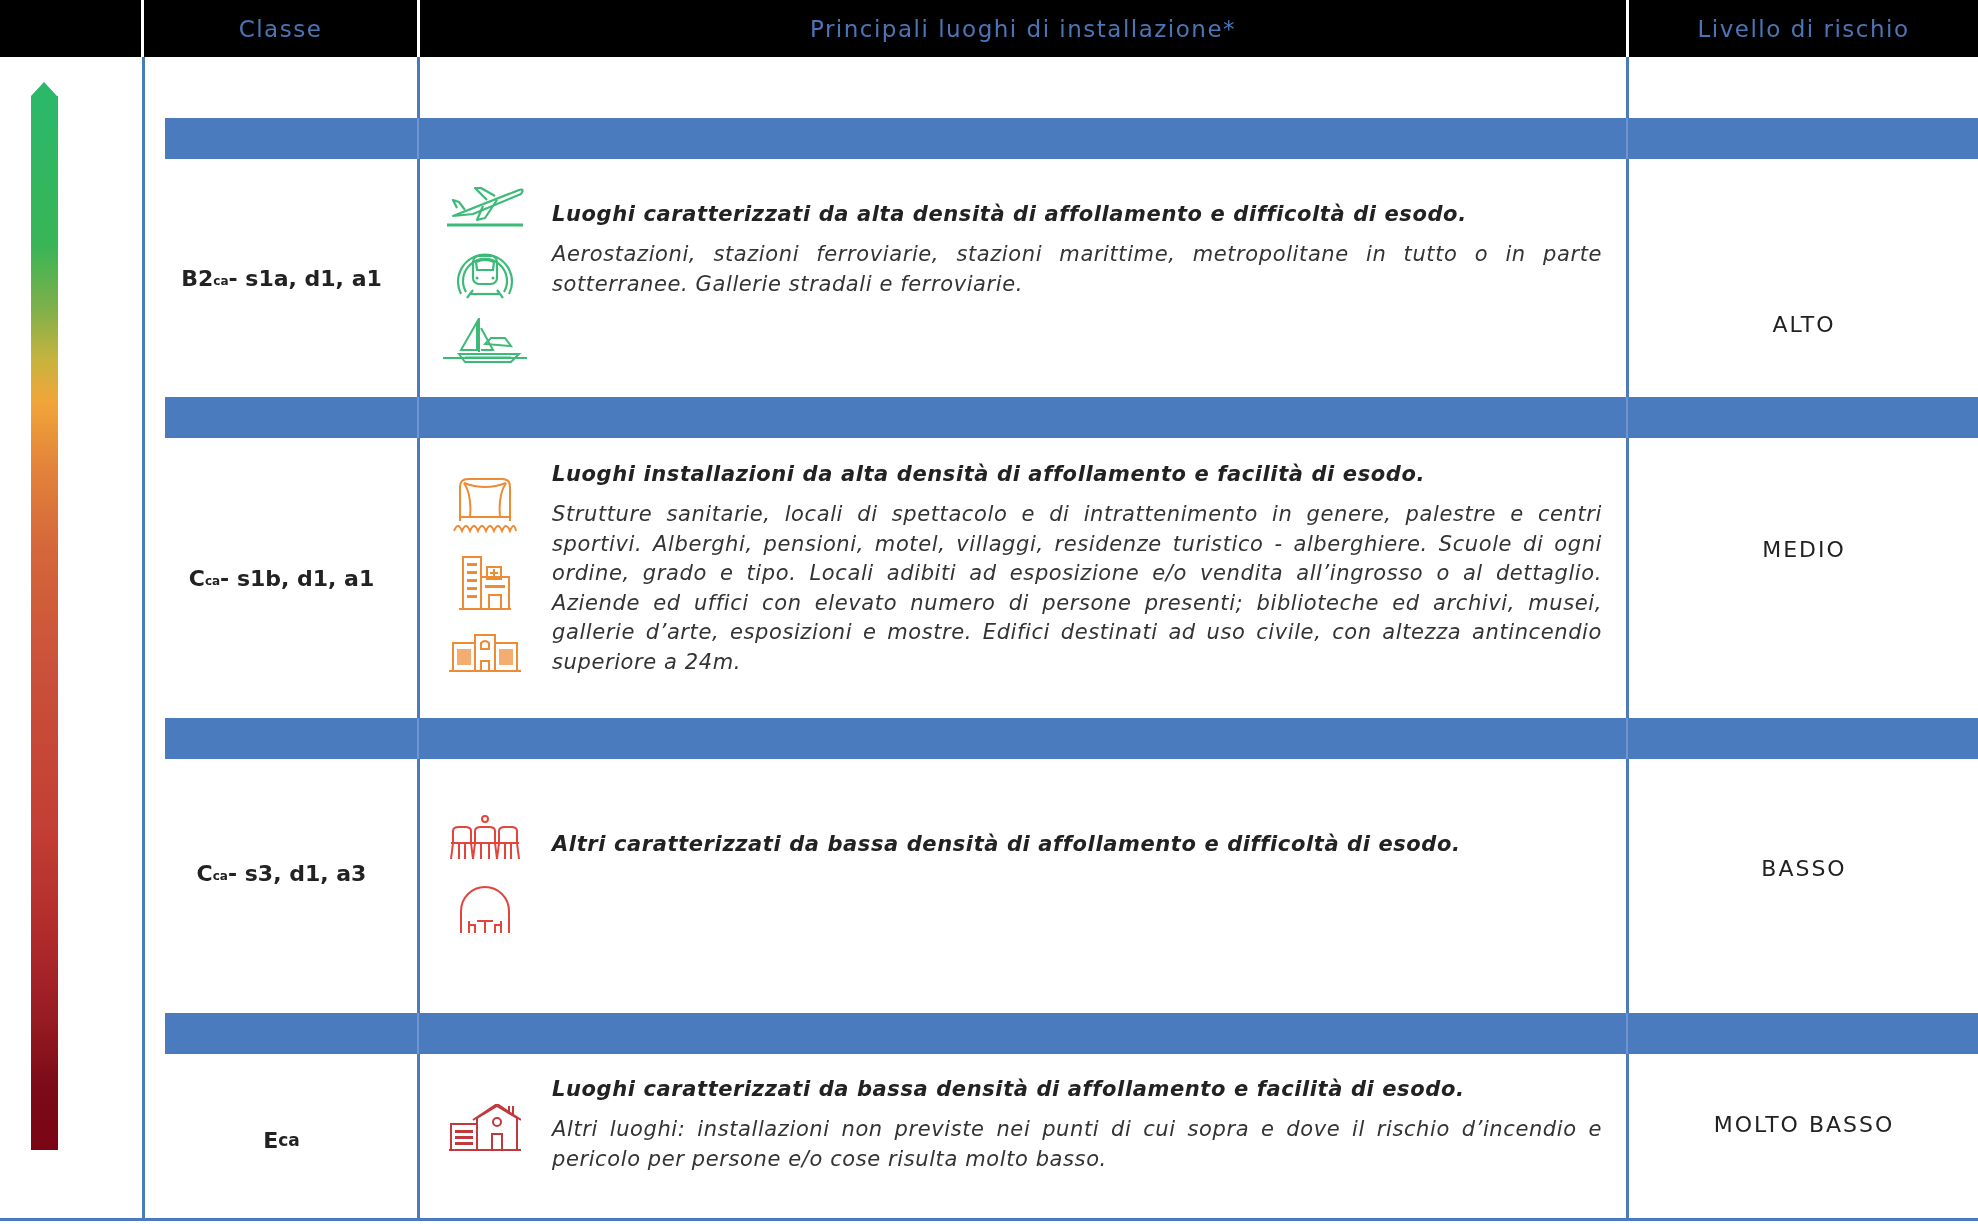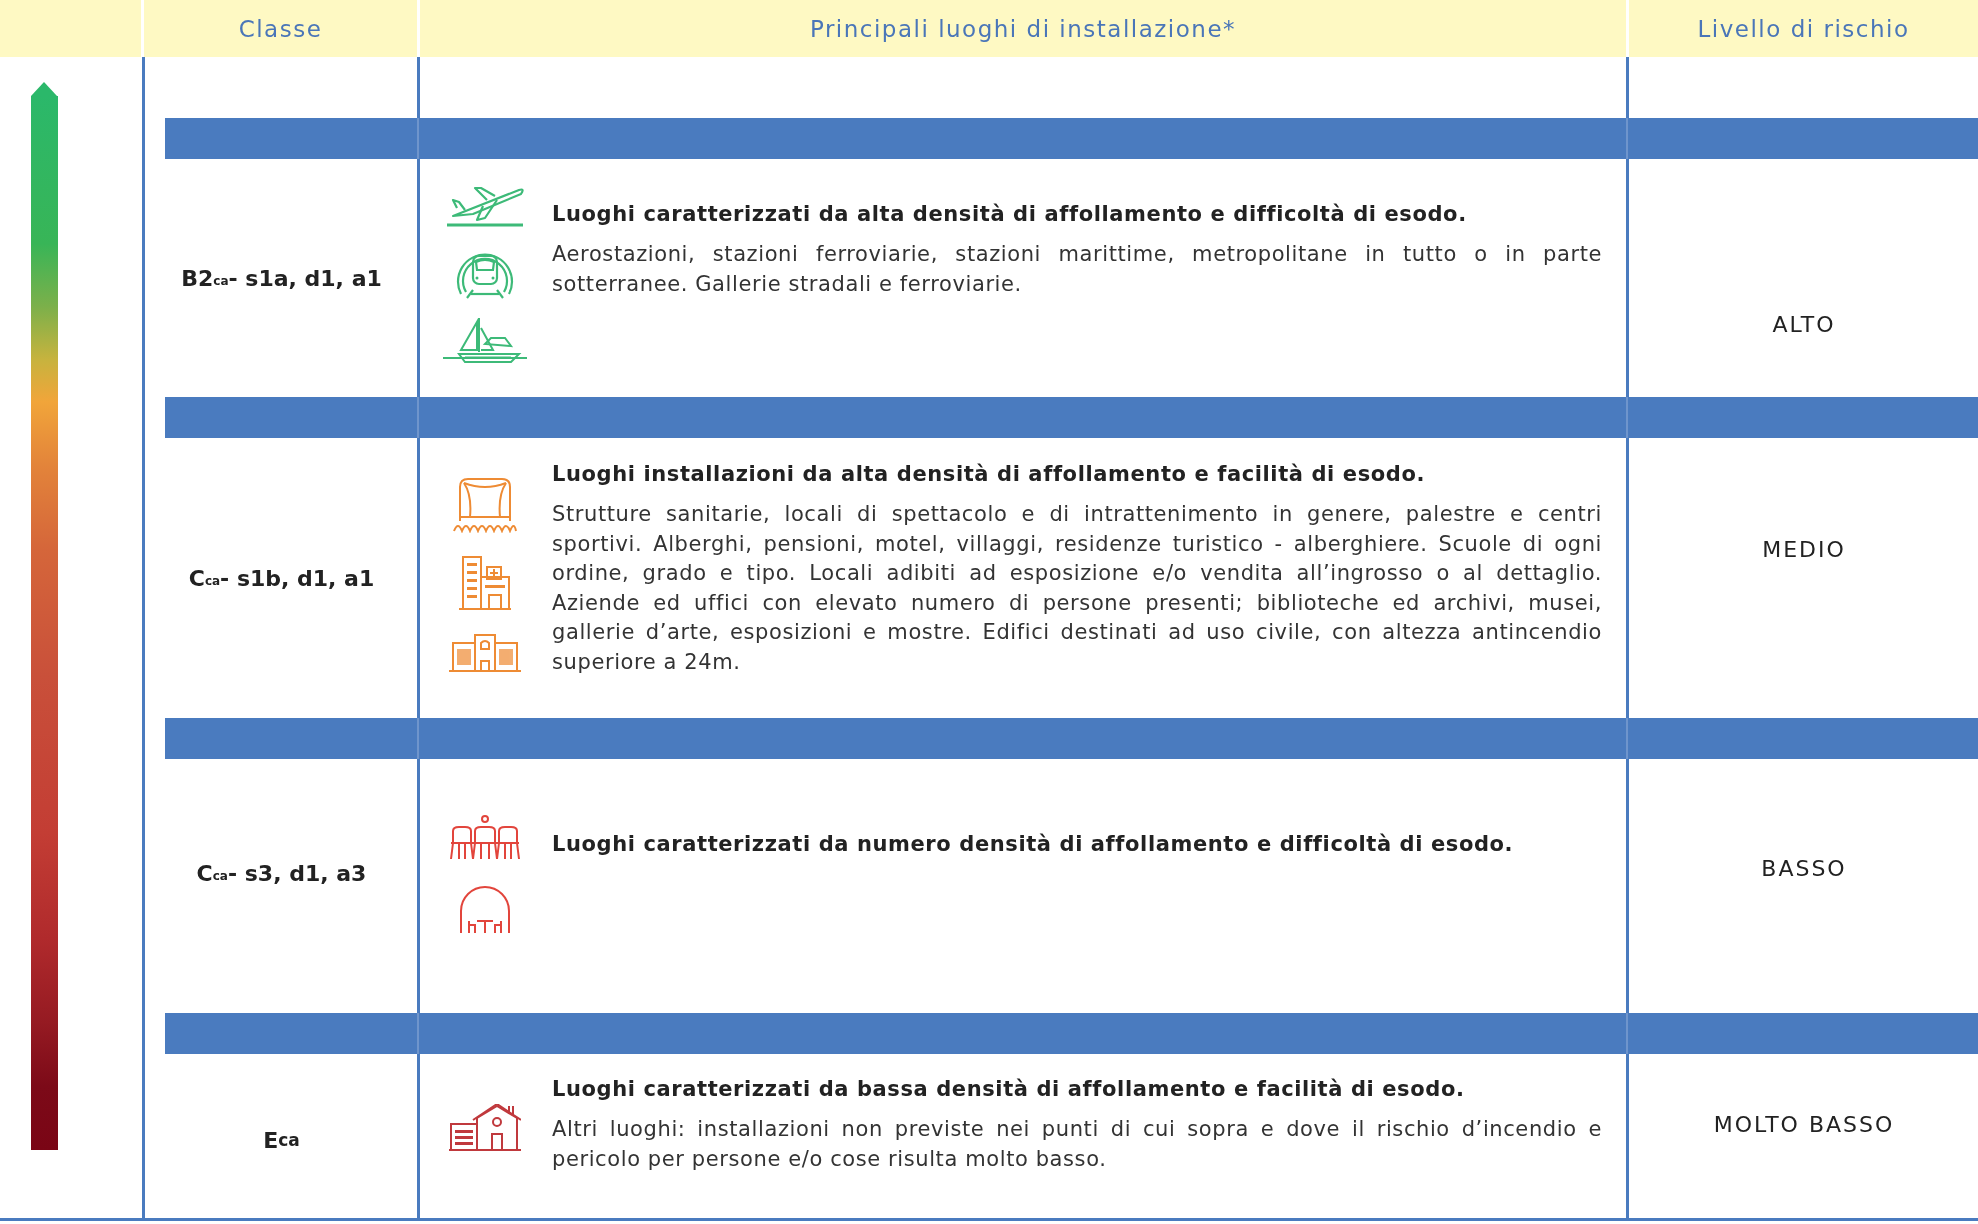--- a/index.html
+++ b/index.html
@@ -1,31 +1,31 @@
 <!DOCTYPE html>
 <html><head>
 <meta charset="utf-8">
 <style>
   html, body { margin:0; padding:0; }
   body { width:1978px; height:1224px; background:#ffffff; position:relative; overflow:hidden;
          font-family:"DejaVu Sans", sans-serif; color:#222; }
   .abs { position:absolute; }
-  .header { left:0; top:0; width:1978px; height:57px; background:#fef9c3; }
+  .header { left:0; top:0; width:1978px; height:57px; background:#000000; }
   .hcell { position:absolute; top:0; height:57px; display:flex; align-items:center; justify-content:center;
            color:#4a76b8; font-size:23px; letter-spacing:1.5px; }
   .hsep { position:absolute; top:0; width:3px; height:57px; background:#ffffff; }
   .vline { position:absolute; width:3px; background:#4a7bbf; }
   .band { position:absolute; left:165px; width:1813px; height:41px; background:#4a7bbf; }
   .band .bsep { position:absolute; top:0; width:2px; height:41px; background:#6f95cc; }
   .bottomline { position:absolute; left:0; top:1218px; width:1978px; height:3px; background:#4a7bbf; }
   .classcell { position:absolute; left:146px; width:271px; display:flex; align-items:center; justify-content:center;
                font-weight:bold; font-size:22px; color:#222; }
   .classcell sub { font-size:12px; position:relative; top:3px; font-weight:bold; }
   .icons { position:absolute; left:430px; width:110px; display:flex; flex-direction:column; align-items:center; justify-content:center; gap:18px; }
-  .desc { position:absolute; left:552px; width:1050px; }
+  .desc { position:absolute; left:552px; width:1050px;font-style:italic; }
   .desc .title { font-weight:bold; font-size:21px; letter-spacing:0.6px; margin-bottom:14px; color:#222; }
   .desc .body { font-size:21px; line-height:29.5px; text-align:justify; letter-spacing:0.6px; color:#333; }
   .risk { position:absolute; left:1630px; width:348px; display:flex; align-items:center; justify-content:center;
           font-size:22px; letter-spacing:2px; color:#222; }
   .gradbar { position:absolute; left:31px; top:96px; width:27px; height:1054px;
     background:linear-gradient(to bottom, #2bb86a 0%, #38b557 14%, #7cb04a 20%, #c7b33e 25%, #f1a53a 29%, #e3843a 35%, #d5663a 43%, #c9503a 55%, #c33d34 70%, #b02a2c 80%, #951a22 88%, #7c0a18 94%, #7a0515 100%); }
   .arrowhead { position:absolute; left:31px; top:82px; width:0; height:0;
     border-left:13.5px solid transparent; border-right:13.5px solid transparent; border-bottom:14px solid #2bb86a; }
 </style>
 </head>
@@ -193,21 +193,21 @@
       <g fill="none" stroke="#e2453c" stroke-width="2">
         <path d="M6 48 L6 26 A24 24 0 0 1 54 26 L54 48"></path>
         <path d="M14 48 L14 36 M14 40 L20 40 L20 48"></path>
         <path d="M46 48 L46 36 M46 40 L40 40 L40 48"></path>
         <line x1="22" y1="36" x2="38" y2="36"></line>
           <line x1="30" y1="36" x2="30" y2="48"></line>
       </g>
     </svg>
   </div>
   <div class="desc" style="top:832px">
-    <div class="title">Luoghi caratterizzati da numero densità di affollamento e difficoltà di esodo.</div>
+    <div class="title">Altri caratterizzati da bassa densità di affollamento e difficoltà di esodo.</div>
   </div>
   <div class="risk" style="top:759px;height:218px">BASSO</div>
 </div>
 
 <div>
   <div class="classcell" style="top:1070px;height:140px">
     <span>E</span>
       <span style="font-size:17px">ca</span>
   </div>
   <div class="icons" style="top:1100px;height:56px">

